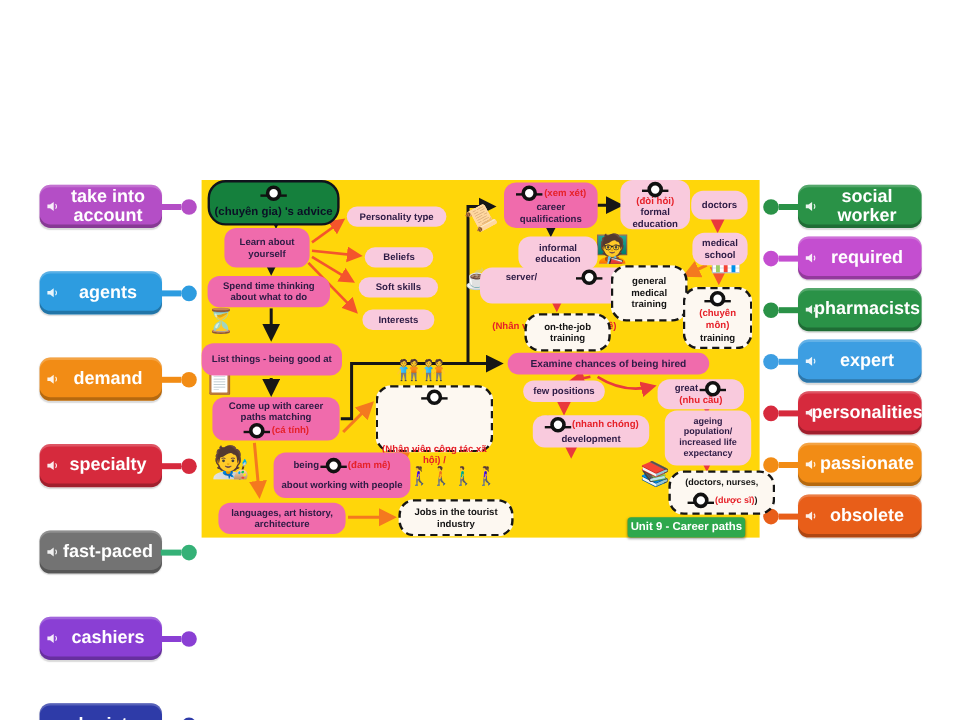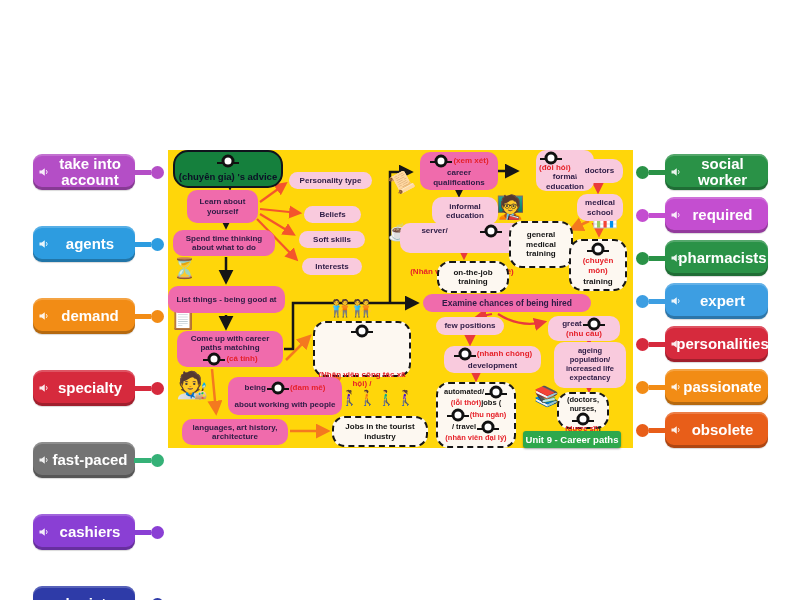--- a/index.html
+++ b/index.html
@@ -261,21 +261,21 @@
       <span class="pin"></span>
       <span class="inl vn">(cá tính)</span>
     </div>
 
     <div class="n hot" style="left:252px;top:2px;width:78px;height:38px;">
       <span class="pin"></span>
       <span class="inl vn">(xem xét)</span>
       <span class="inl">career qualifications</span>
     </div>
 
-    <div class="n lite" style="left:368px;top:0;width:58px;height:41px;justify-content:space-between;">
+    <div class="n lite" style="left:349px;top:0;width:58px;height:41px;">
       <span class="pin"></span>
       <span class="inl vn">(đòi hỏi)</span>
       <span class="inl">formal education</span>
     </div>
 
     <div class="n lite" style="left:264px;top:47px;width:66px;height:28px;">informal education</div>
 
     <div class="n lite" style="left:232px;top:73px;width:124px;height:30px;gap:31px;">
       <span class="inl">server/</span>
       <span class="pin"></span>
@@ -303,33 +303,22 @@
     </div>
 
     <div class="n lite" style="left:276px;top:196px;width:97px;height:27px;">
       <span class="pin"></span>
       <span class="inl vn">(nhanh chóng)</span>
       <span class="inl">development</span>
     </div>
 
     <div class="n lite" style="left:386px;top:192px;width:72px;height:46px;font-size:7.5px;">ageing population/ increased life expectancy</div>
 
-    <div class="n dashedbox" style="left:268px;top:232px;width:80px;height:66px;font-size:7.5px;">
-      <span class="inl">automated/</span>
-      <span class="pin"></span>
-      <span class="inl vn">(lỗi thời)</span>
-      <span class="inl">jobs (</span>
-      <span class="pin"></span>
-      <span class="inl vn">(thu ngân)</span>
-      <span class="inl">/ travel</span>
-      <span class="pin"></span>
-      <span class="inl vn">(nhân viên đại lý)</span>
-    </div>
-
-    <div class="n dashedbox" style="left:389px;top:242px;width:52px;height:37px;font-size:7.5px;">
+
+    <div class="n dashedbox" style="left:389px;top:242px;width:89px;height:37px;font-size:7.5px;">
       <span class="inl">(doctors, nurses,</span>
       <span class="pin"></span>
       <span class="inl vn">(dược sĩ)</span>
       <span class="inl">)</span>
     </div>
 
     <div class="n dashedbox" style="left:145px;top:171px;width:98px;height:56px;gap:34px;">
       <span class="pin"></span>
       <span class="inl vn">(Nhân viên công tác xã hội) /</span>
       <span class="inl">teacher</span>

